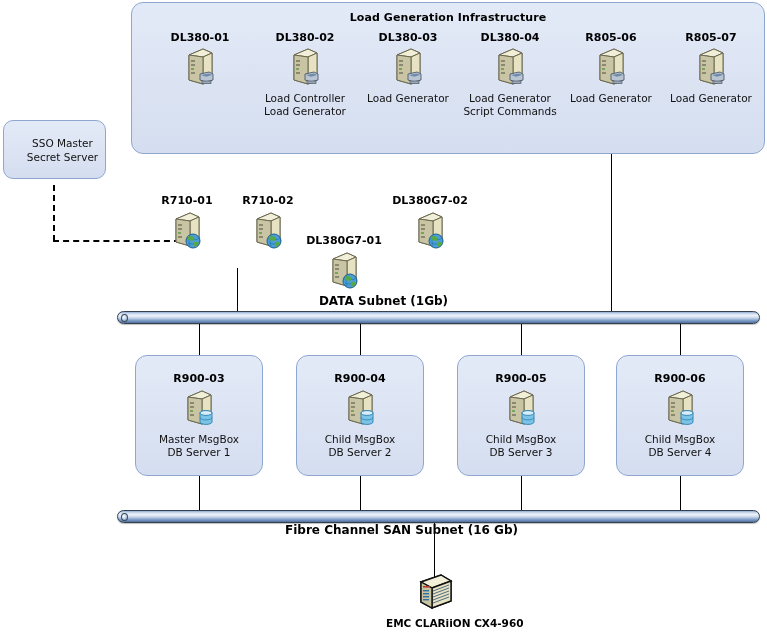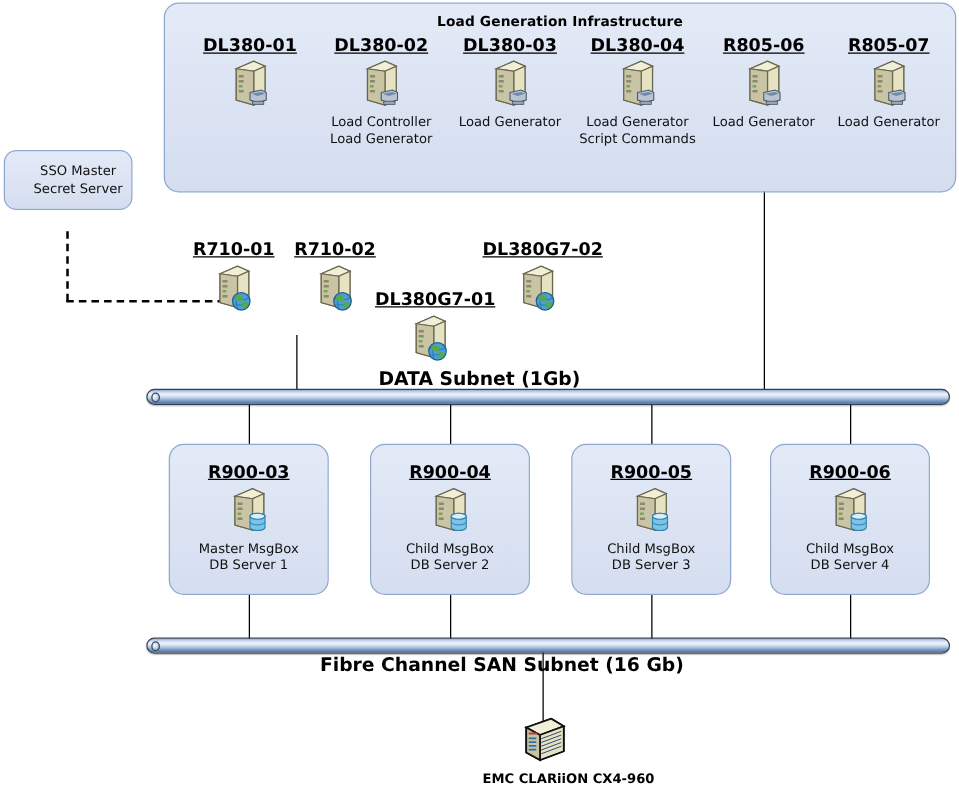--- a/index.html
+++ b/index.html
@@ -34,26 +34,25 @@
     letter-spacing:0.1px;
   }
 
   
   .node{
     position:absolute;
     text-align:center;
     width:96px;
   }
   .node-name{
-    font-size:14px;
+    font-size:11px;
     font-weight:bold;
     color:#000;
     line-height:13px;
     white-space:nowrap;
-    text-decoration:underline;
   }
   .node-role{
     font-size:10.5px;
     font-weight:normal;
     color:#111;
     line-height:13px;
     margin-top:3px;
   }
   .icon-wrap{
     height:42px;
@@ -100,21 +99,21 @@
     position:absolute;
     left:3px; top:2px;
     width:7px;height:8px;
     border-radius:50%;
     background:radial-gradient(circle at 35% 35%,#ffffff 0%,#c8d8ec 45%,#6f8fba 100%);
     border:1px solid #3b4a5c;
     box-sizing:border-box;
   }
   .bus-label{
     position:absolute;
-    font-size:15px;
+    font-size:12px;
     font-weight:bold;
     color:#000;
     white-space:nowrap;
   }
 
   
   .vline{
     position:absolute;
     width:1px;
     background:#000;
@@ -291,21 +290,21 @@
         <g>
           <polygon points="15,26 24,24 28,26 28,32 21,34 15,32" fill="#b9c4d2" stroke="#4d5a6b" stroke-width="0.9"></polygon>
           <polygon points="16,27 24,25.5 27,27 21,28.7" fill="#6e8ba8"></polygon>
           <rect x="17" y="33" width="9" height="2.5" fill="#9aa7b6" stroke="#4d5a6b" stroke-width="0.7"></rect>
         </g>
       </svg>
     </div>
     <div class="node-role">Load Generator</div>
   </div>
 
-  <div class="simplebox" style="left:3px; top:120px; width:103px; height:48px;padding-left:16px;">
+  <div class="simplebox" style="left:3px; top:120px; width:103px; height:59px;padding-left:16px;">
     <div>
       <div>SSO Master</div>
       <div>Secret Server</div>
     </div>
   </div>
 
 
   <div class="node" style="left:143px; top:194px; width:88px;">
     <div class="node-name">R710-01</div>
     <div class="icon-wrap">

